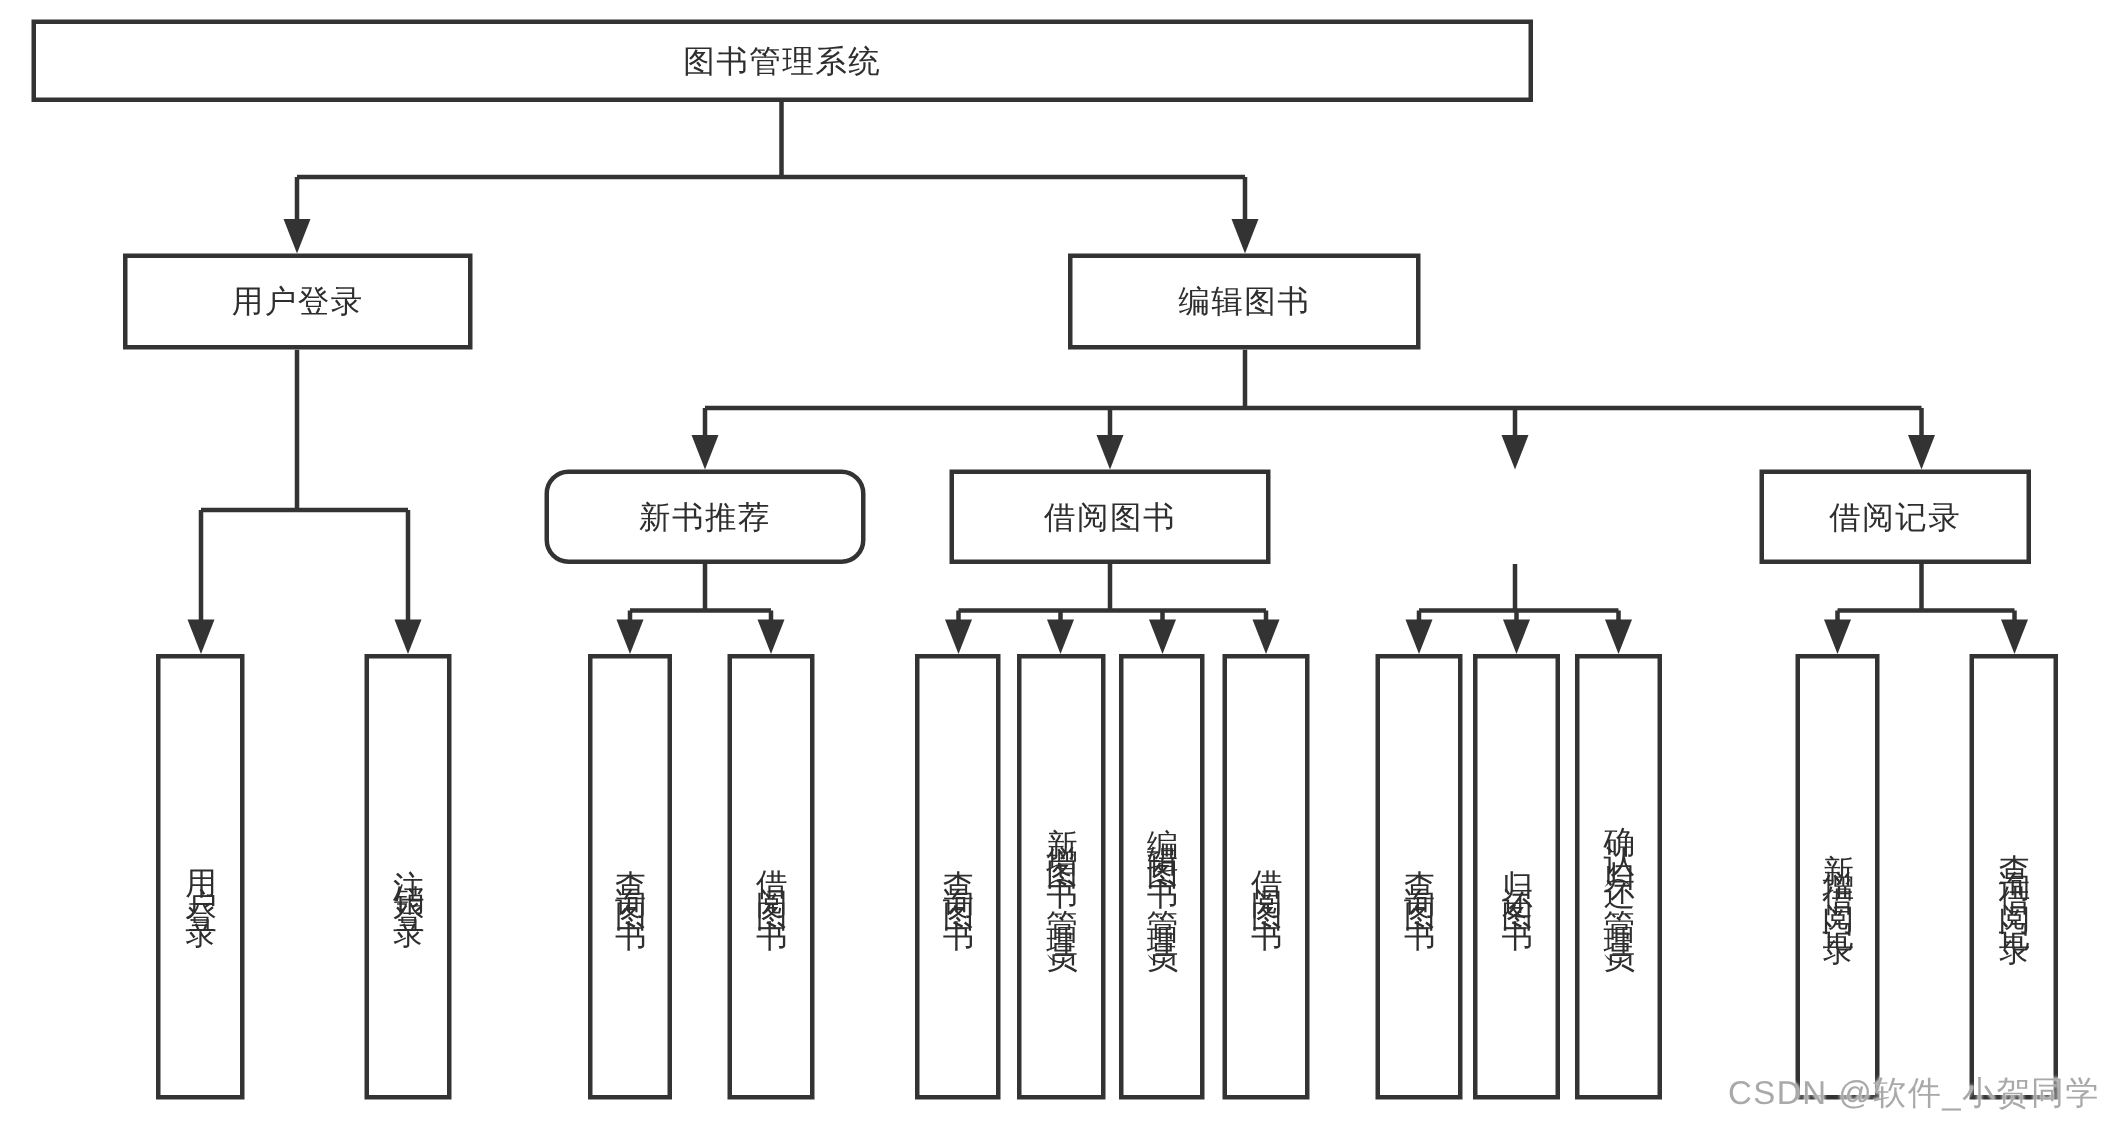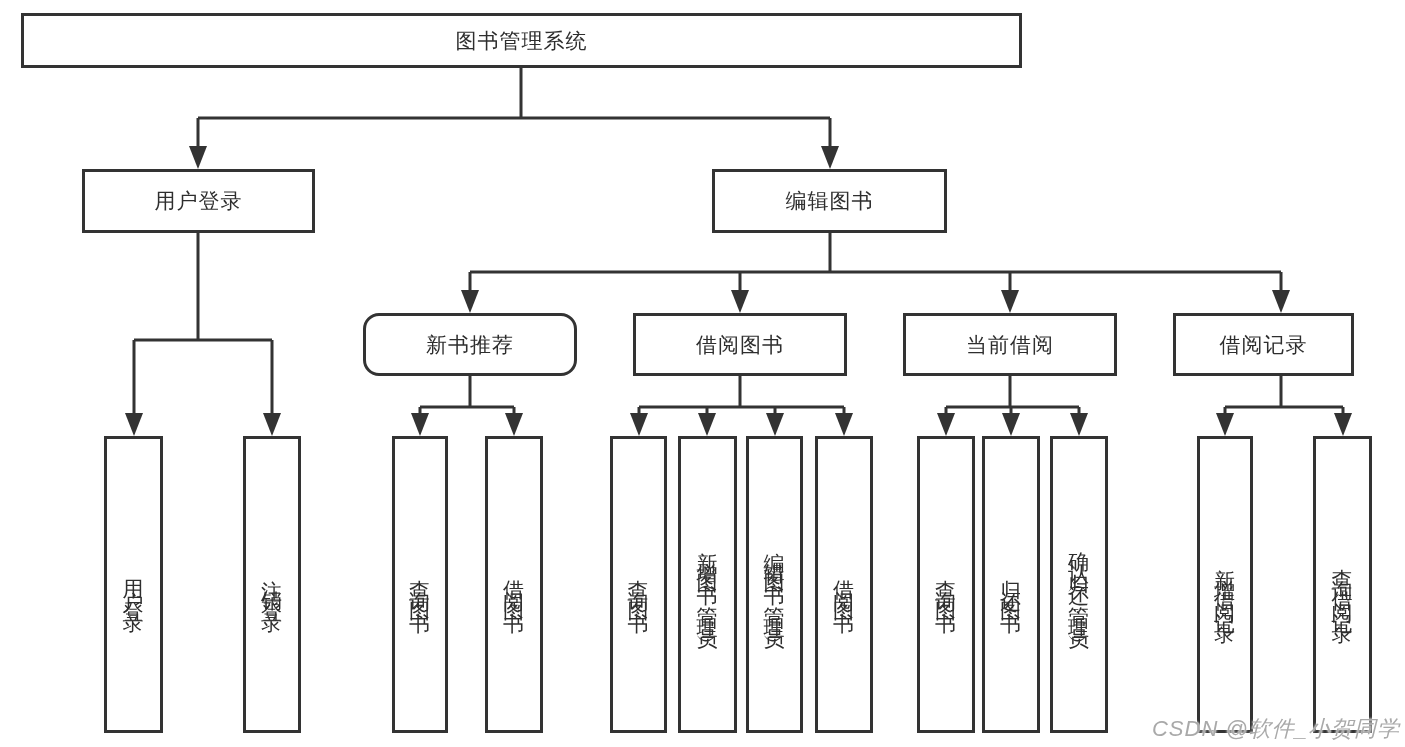--- a/index.html
+++ b/index.html
@@ -39,21 +39,20 @@
   }
   .watermark {
     position: absolute;
     right: 5px;
     bottom: 3px;
     color: var(--watermark, #a9a9a9);
     font-size: 22px;
     letter-spacing: 1px;
     text-shadow: 0 0 3px #ffffff, 0 0 2px #ffffff;
     z-index: 5;
-    font-style: italic;
   }
 </style>
 </head>
 <body>
 
 <div class="stage">
 
   <svg class="wires" viewBox="0 0 1405 747">
 
     <path d="M521 68 V118 M198 118 H830 M198 118 V148 M830 118 V148
@@ -97,23 +96,20 @@
   <div class="box" style="left:712px; top:169px; width:235px; height:64px;">
     <span>编辑图书</span>
   </div>
 
   <div class="box" style="left:363px; top:313px; width:214px; height:63px;border-radius:16px;">
     <span>新书推荐</span>
   </div>
   <div class="box" style="left:633px; top:313px; width:214px; height:63px;">
     <span>借阅图书</span>
   </div>
-  <div class="box" style="left:903px; top:313px; width:214px; height:63px;">
-    <span>当前借阅</span>
-  </div>
   <div class="box" style="left:1173px; top:313px; width:181px; height:63px;">
     <span>借阅记录</span>
   </div>
 
   <div class="box leaf" style="left:104px; top:436px; width:59px; height:297px;">
     <span class="v-label">用户登录</span>
   </div>
   <div class="box leaf" style="left:243px; top:436px; width:58px; height:297px;">
     <span class="v-label">注销登录</span>
   </div>

